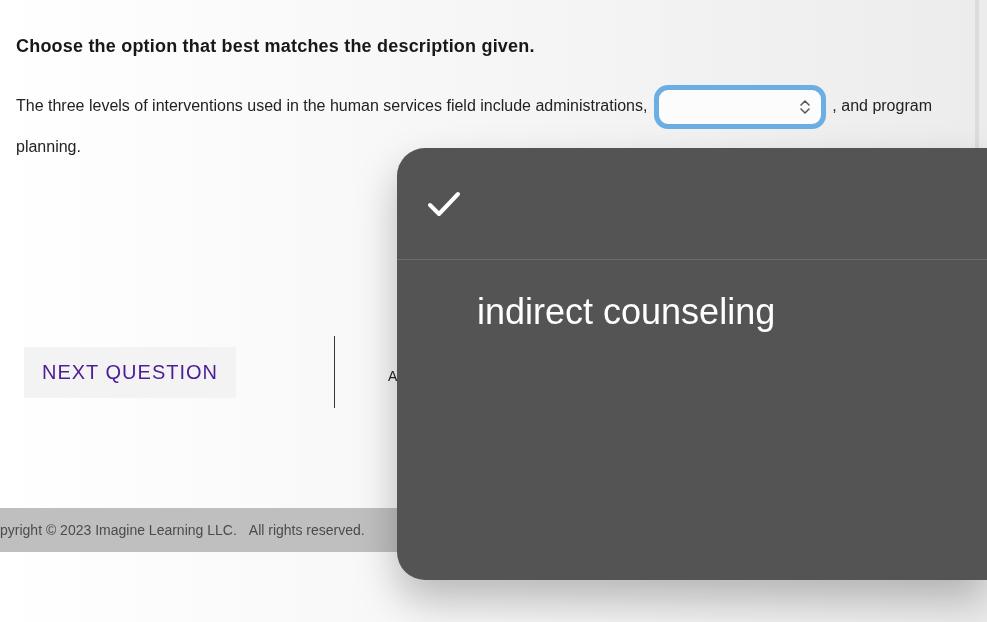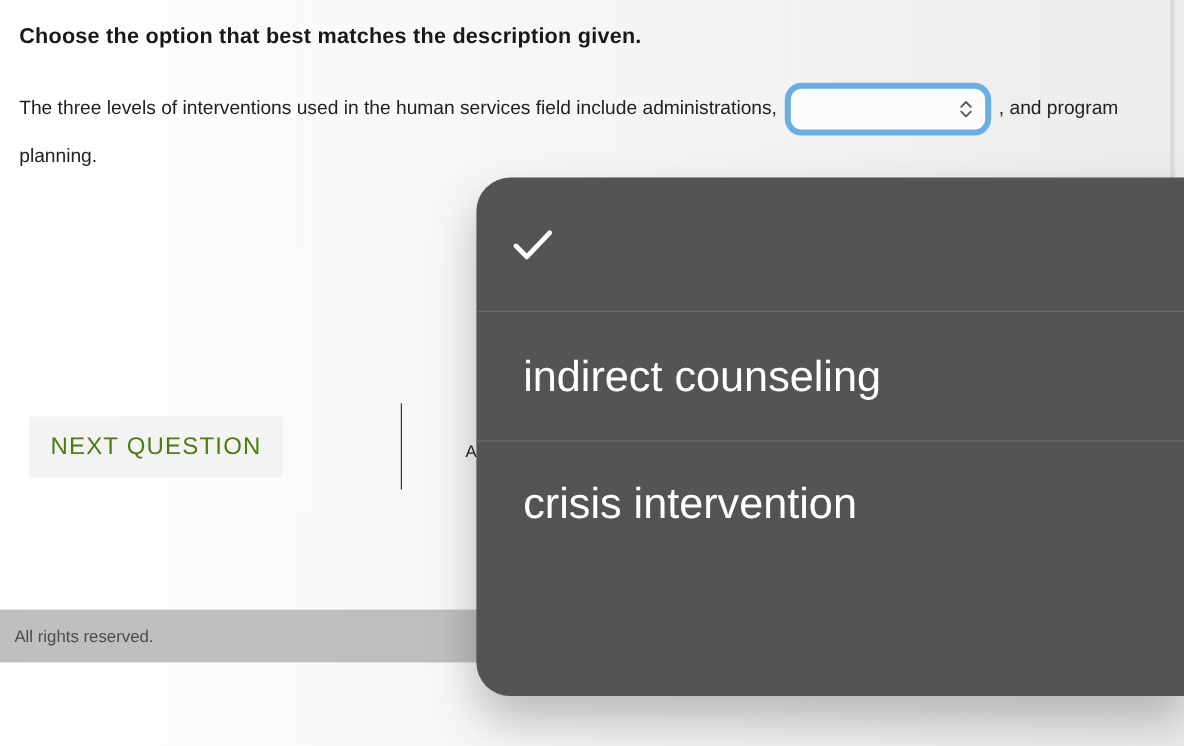--- a/index.html
+++ b/index.html
@@ -1,18 +1,18 @@
 <!DOCTYPE html>
 <html><head>
 <meta charset="utf-8">
 <style>
   * { box-sizing: border-box; margin: 0; padding: 0; }
   html, body { width: 987px; height: 622px; overflow: hidden; font-family: -apple-system, Helvetica, Arial, sans-serif; background: #fff; }
   .page { position: relative; width: 987px; height: 622px; background: linear-gradient(90deg, #ffffff 0%, #f4f4f4 60%, #ececec 100%); }
-  .content { padding: 20px 16px 0 16px; }
+  .content { padding: 36px 16px 0 16px; }
   .prompt { font-size: 18px; font-weight: 700; color: #181818; letter-spacing: 0.2px; margin-bottom: 28px; }
   .sentence { font-size: 16px; line-height: 2.2; color: #222; font-weight: 400; }
   .blank-select {
     display: inline-block;
     vertical-align: middle;
     width: 172px;
     height: 44px;
     border: 5px solid #6aaee3;
     border-radius: 14px;
     background: #fcfcfc;
@@ -36,21 +36,21 @@
     position: absolute;
     left: 0; right: 0;
     top: 336px;
     height: 72px;
     display: flex;
     align-items: center;
   }
   .next-btn {
     margin-left: 24px;
     background: #f3f3f3;
-    color: #4d7c0f;
+    color: #4c1d95;
     font-family: 'Arial Narrow', Arial, sans-serif;
     font-stretch: condensed;
     font-size: 20px;
     letter-spacing: 1px;
     padding: 14px 18px;
     border: none;
     border-radius: 2px;
     cursor: pointer;
   }
   .vdiv {
@@ -104,21 +104,21 @@
     background: #555454;
     border-radius: 28px 0 0 28px;
     box-shadow: 0 20px 40px rgba(0,0,0,0.25);
     overflow: hidden;
   }
   .dd-row {
     height: 108px;
     border-bottom: 1px solid #6c6b6b;
     display: flex;
     align-items: center;
-    padding-left: 39px;
+    padding-left: 80px;
     color: #fff;
     font-size: 36px;
     font-weight: 400;
     cursor: pointer;
   }
   .dd-row:first-child { height: 112px; padding-left: 30px; }
   .dd-row:last-child { border-bottom: none; height: 104px; }
   .dd-check svg { display: block; }
 </style>
 </head>
@@ -141,34 +141,32 @@
     </div>
   </div>
 
   <div class="controls-row">
     <button class="next-btn">NEXT QUESTION</button>
   </div>
   <div class="vdiv"></div>
   <div class="as-label">AS</div>
 
   <div class="footer">
+    <span class="c1">pyright © 2023 Imagine Learning LLC.</span>
     <span class="c2">All rights reserved.</span>
   </div>
 
   <div class="right-scroll-edge"></div>
 
   <div class="dropdown">
     <div class="dd-row">
       <span class="dd-check">
         <svg width="34" height="28" viewBox="0 0 34 28">
           <polyline points="3,15 12,24 31,4" fill="none" stroke="#fff" stroke-width="4" stroke-linecap="round" stroke-linejoin="round"></polyline>
         </svg>
       </span>
     </div>
     <div class="dd-row">
       <span>indirect counseling</span>
     </div>
-    <div class="dd-row">
-      <span>crisis intervention</span>
-    </div>
   </div>
 
 </div>
 
 </body></html>

